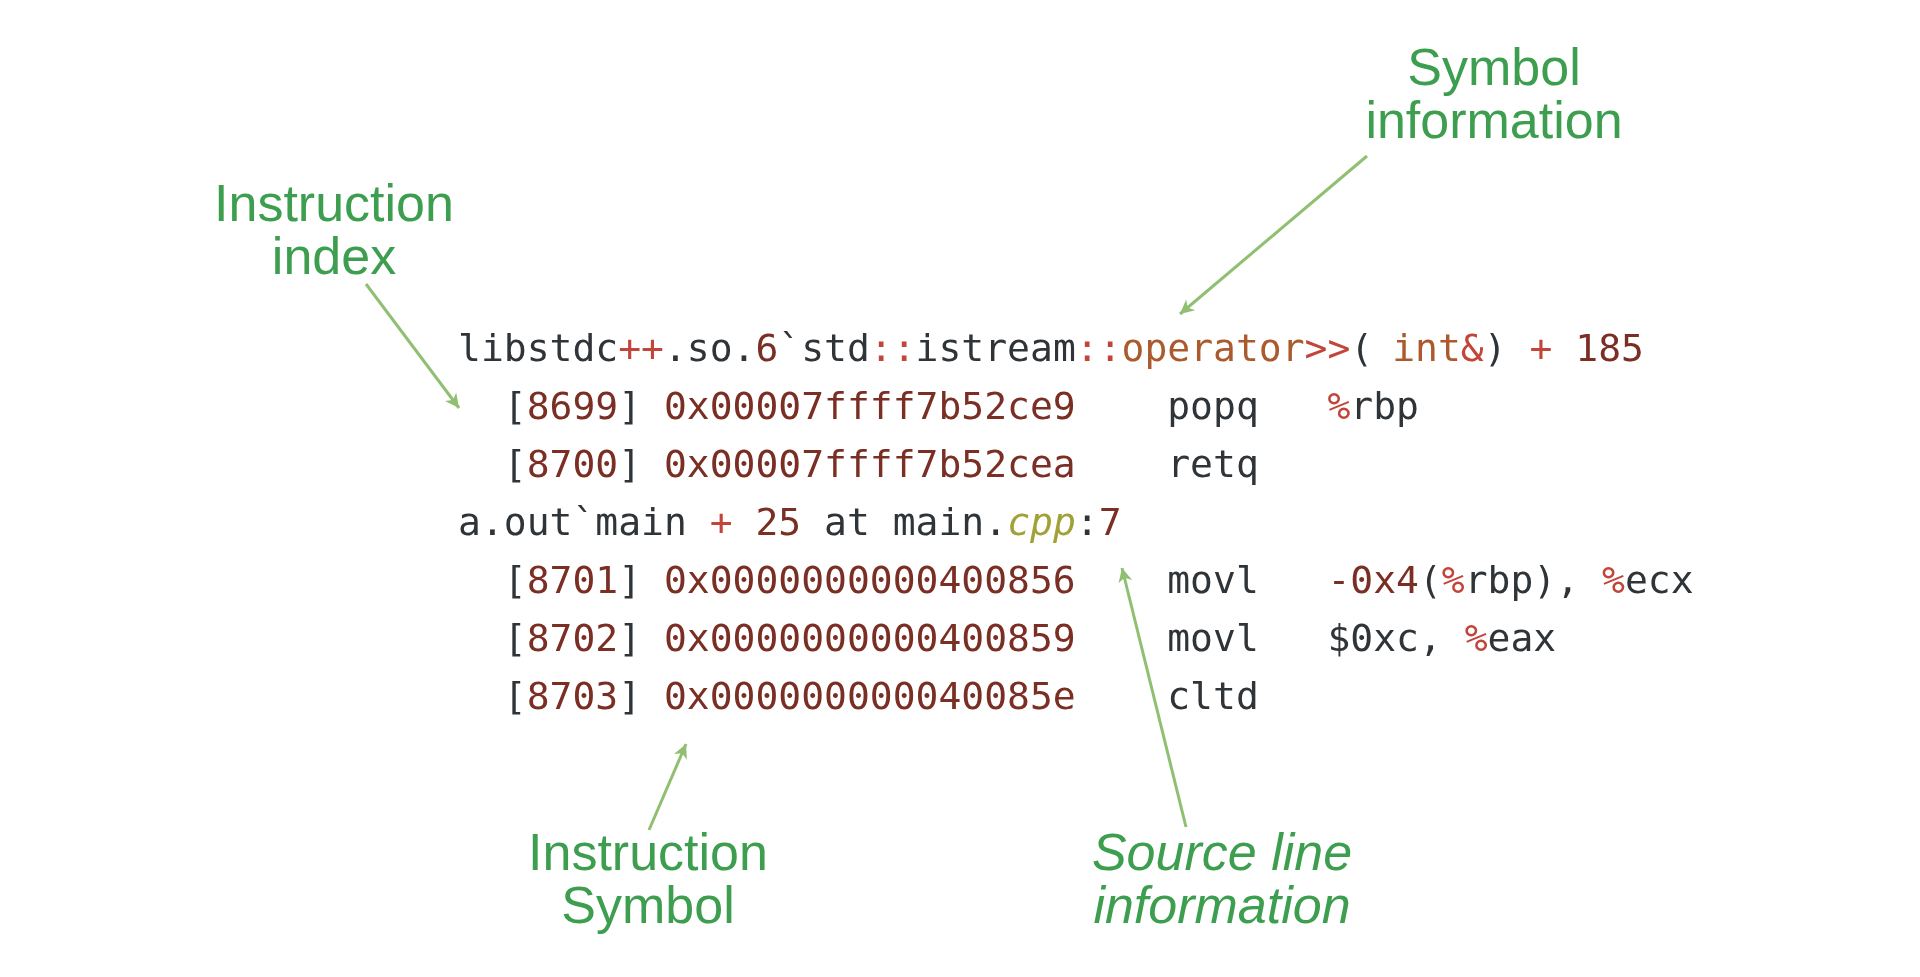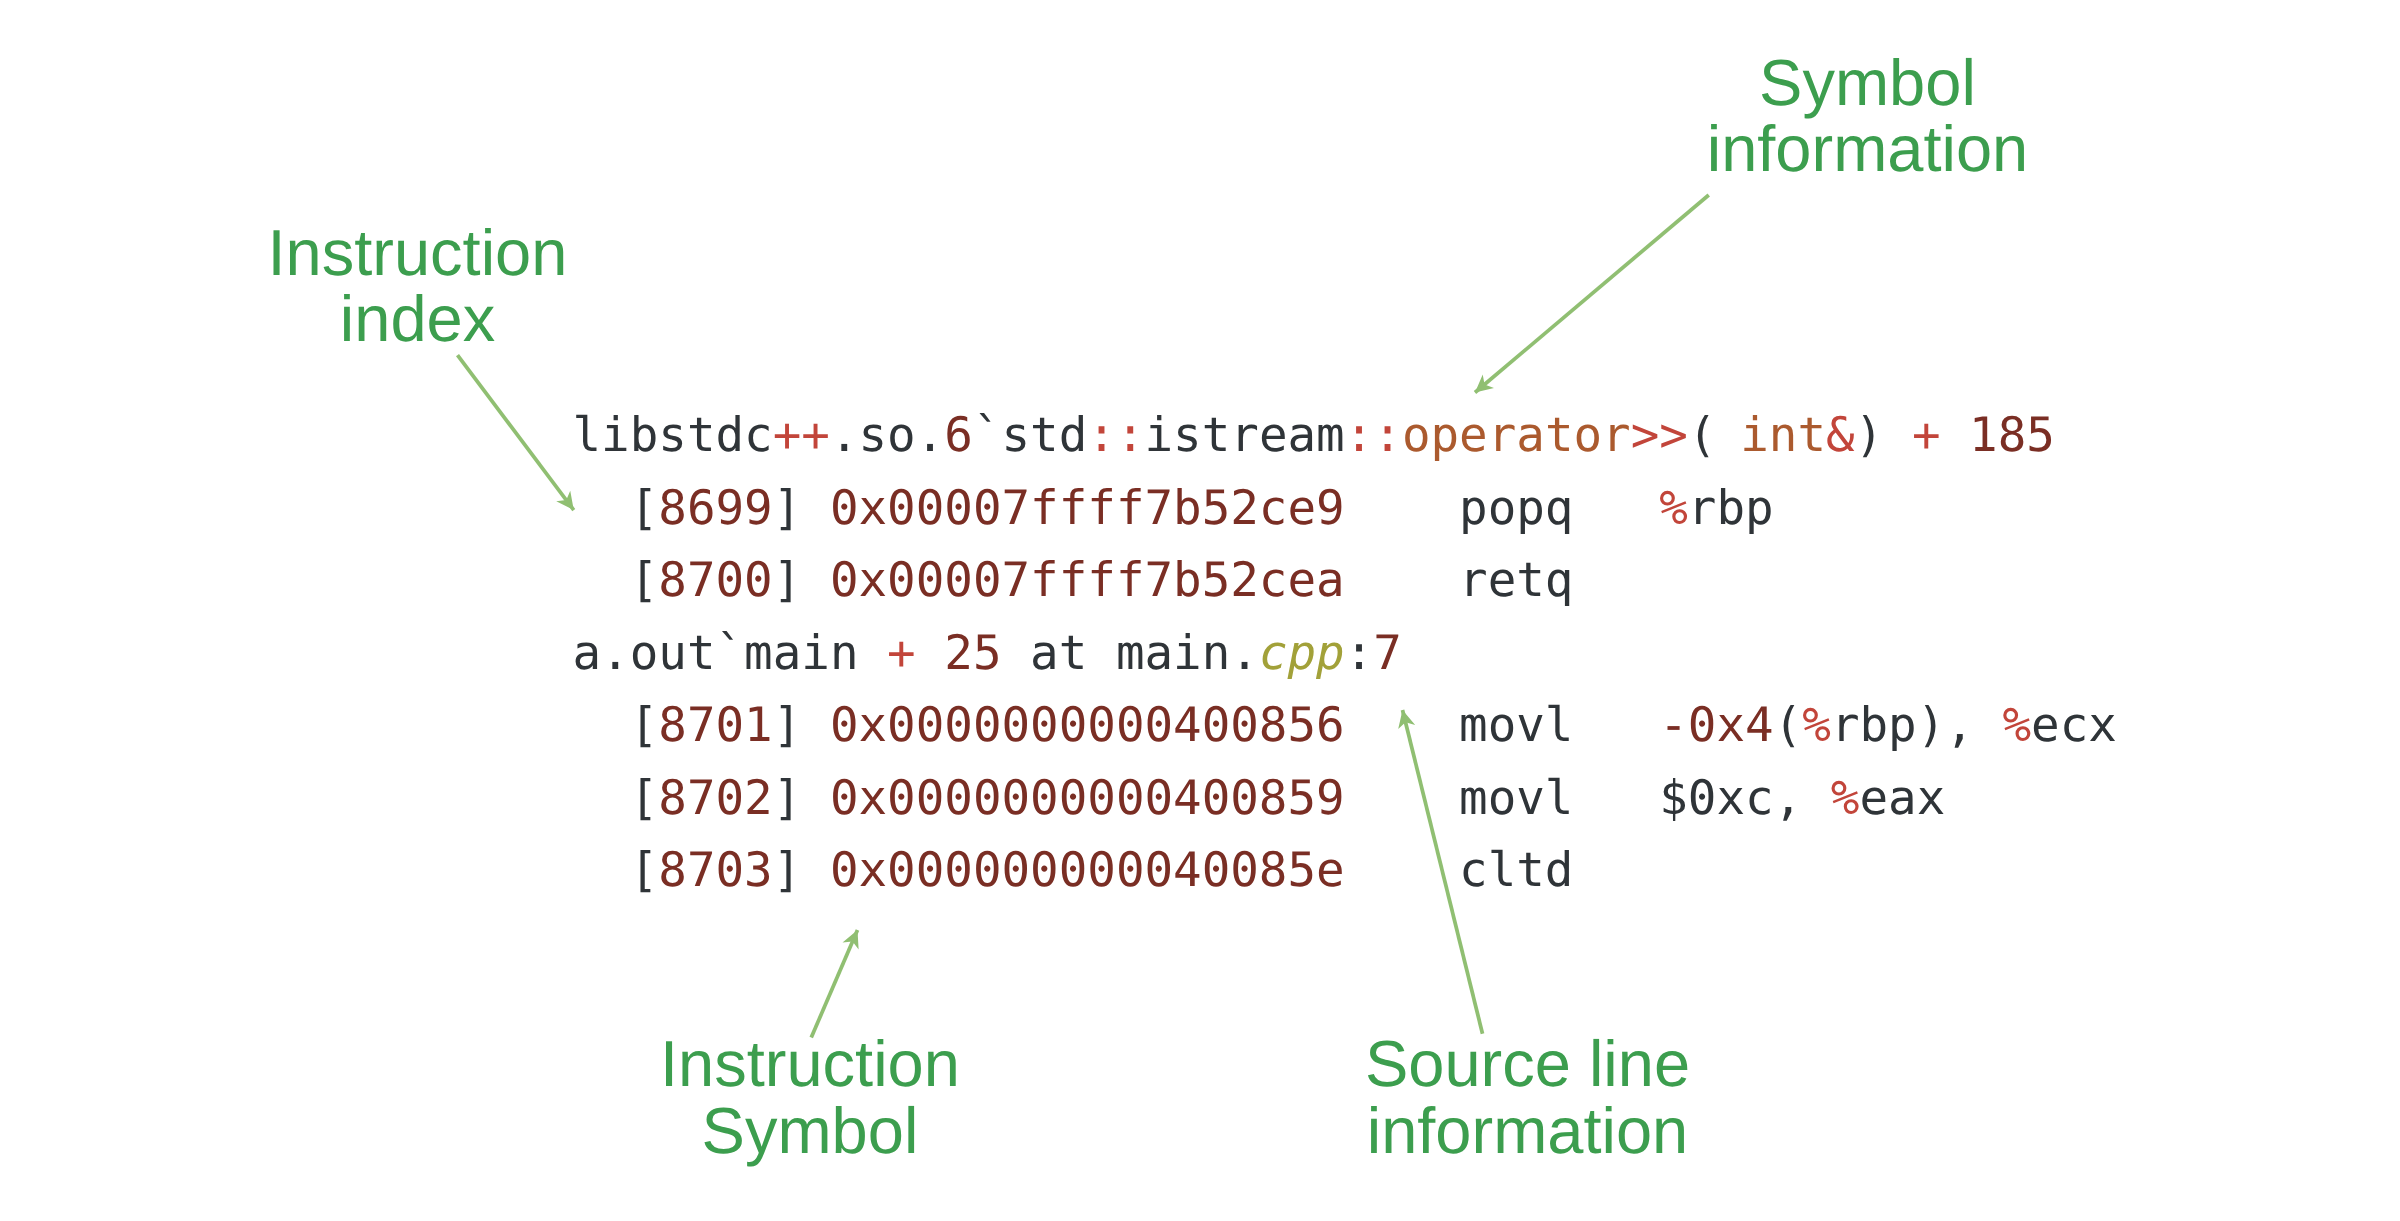--- a/index.html
+++ b/index.html
@@ -46,21 +46,21 @@
     color:var(--label-green);
     font-size:52px;
     line-height:53px;
     text-align:center;
     font-weight:400;
   }
   .anno-label span{display:block;}
   #label-symbol-information{left:1319px;top:41px;width:350px;}
   #label-instruction-index{left:174px;top:177px;width:320px;}
   #label-instruction-address{left:488px;top:826px;width:320px;}
-  #label-source-line-information{left:1047px;top:826px;width:350px;}
+  #label-source-line-information{left:1047px;top:826px;width:350px;font-style:italic;}
 </style>
 </head>
 <body>
 
 <div class="canvas">
 
   <svg class="arrows" viewBox="0 0 1920 977" xmlns="http://www.w3.org/2000/svg">
     <defs>
       <marker id="arrowhead" markerUnits="userSpaceOnUse" markerWidth="18" markerHeight="18" refX="15" refY="8" orient="auto">
         <path id="arrowhead-path" d="M1,1 L15,8 L1,15 L5,8 Z" fill="#90bf72"></path>

